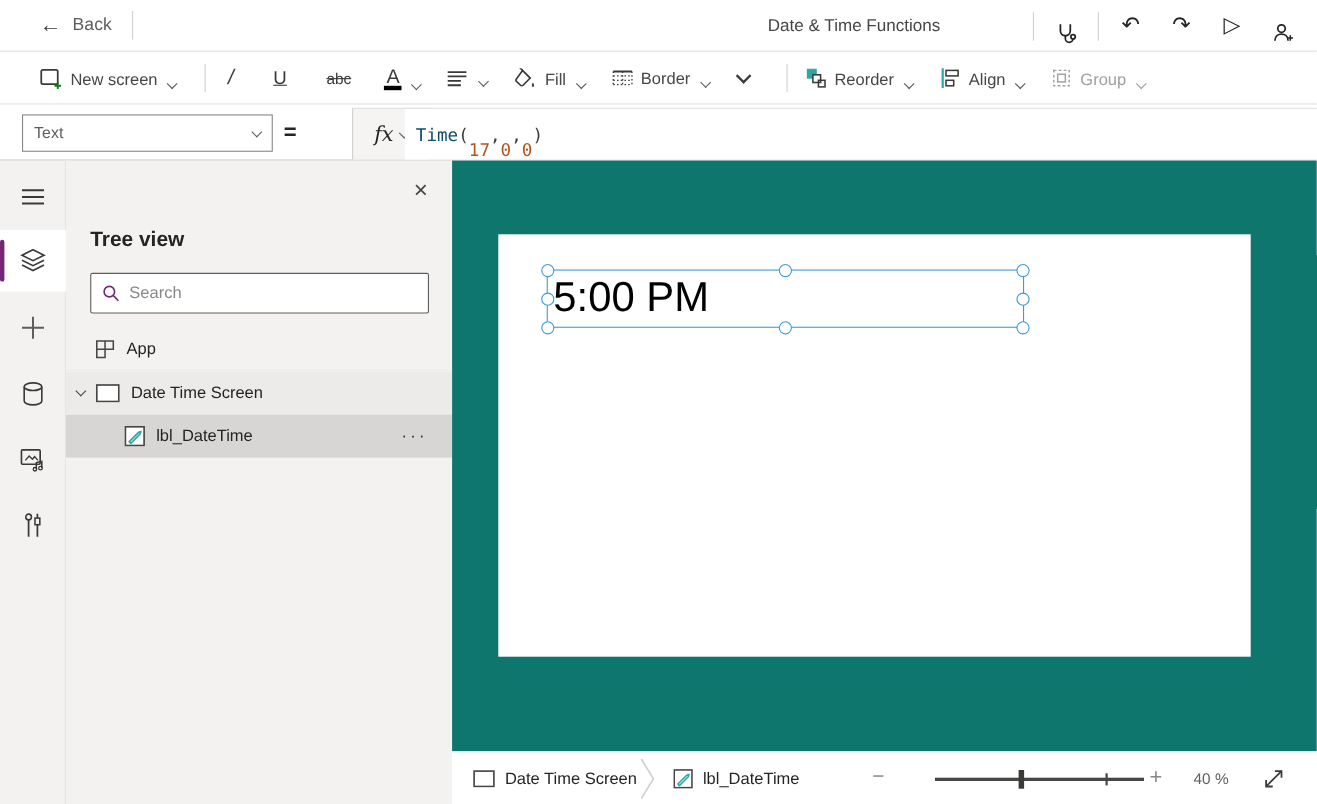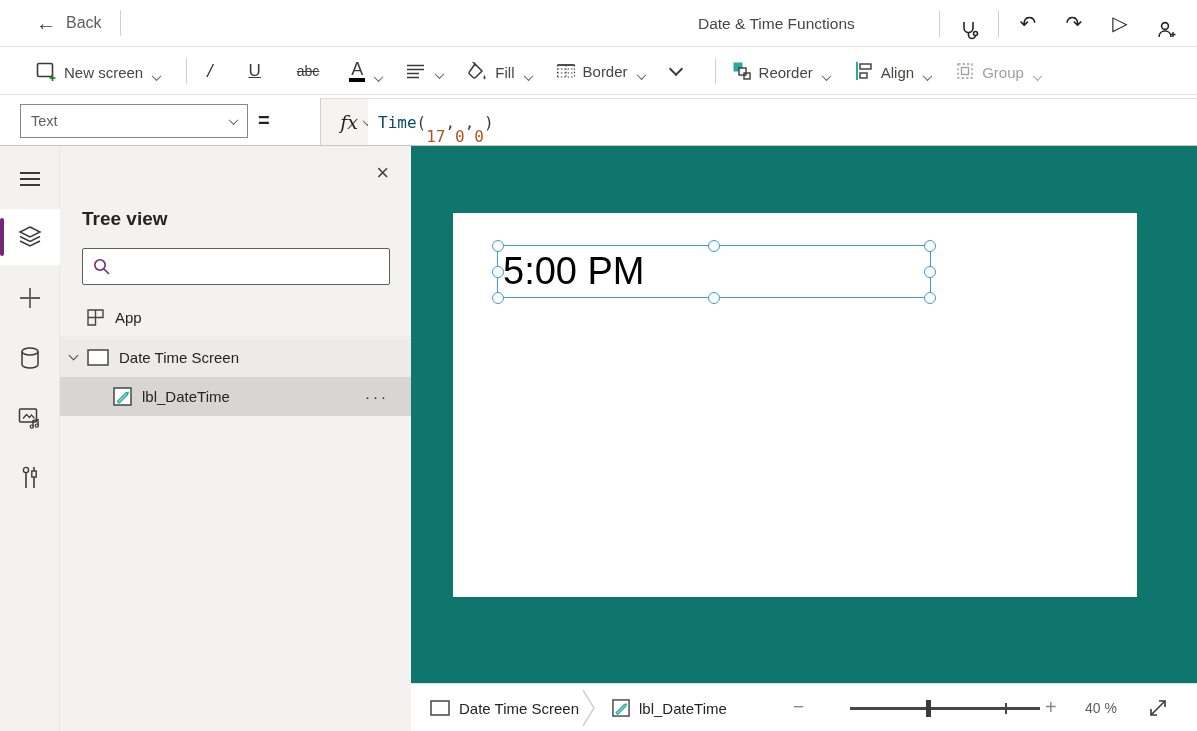--- a/index.html
+++ b/index.html
@@ -293,20 +293,21 @@
 </div>
 
 <div class="tree">
   <div class="tree-title">Tree view</div>
   <div class="tree-close">×</div>
   <div class="searchbox">
     <svg width="17" height="17" viewBox="0 0 17 17">
       <circle cx="7" cy="7" r="5.2" fill="none" stroke="#742774" stroke-width="1.6"></circle>
       <path d="M11 11 L16 16" stroke="#742774" stroke-width="1.6"></path>
     </svg>
+    <input type="text" placeholder="Search" style="">
   </div>
 
   <div class="trow trow-app">
     <span class="ticon">
       <svg width="19" height="19" viewBox="0 0 19 19">
         <path d="M2 2 h7.5 v7.5 H2 Z M9.5 2 H17 v7.5 H9.5 Z M2 9.5 h7.5 V17 H2 Z" fill="none" stroke="#484644" stroke-width="1.4"></path>
       </svg>
     </span>
     <span>App</span>
   </div>

